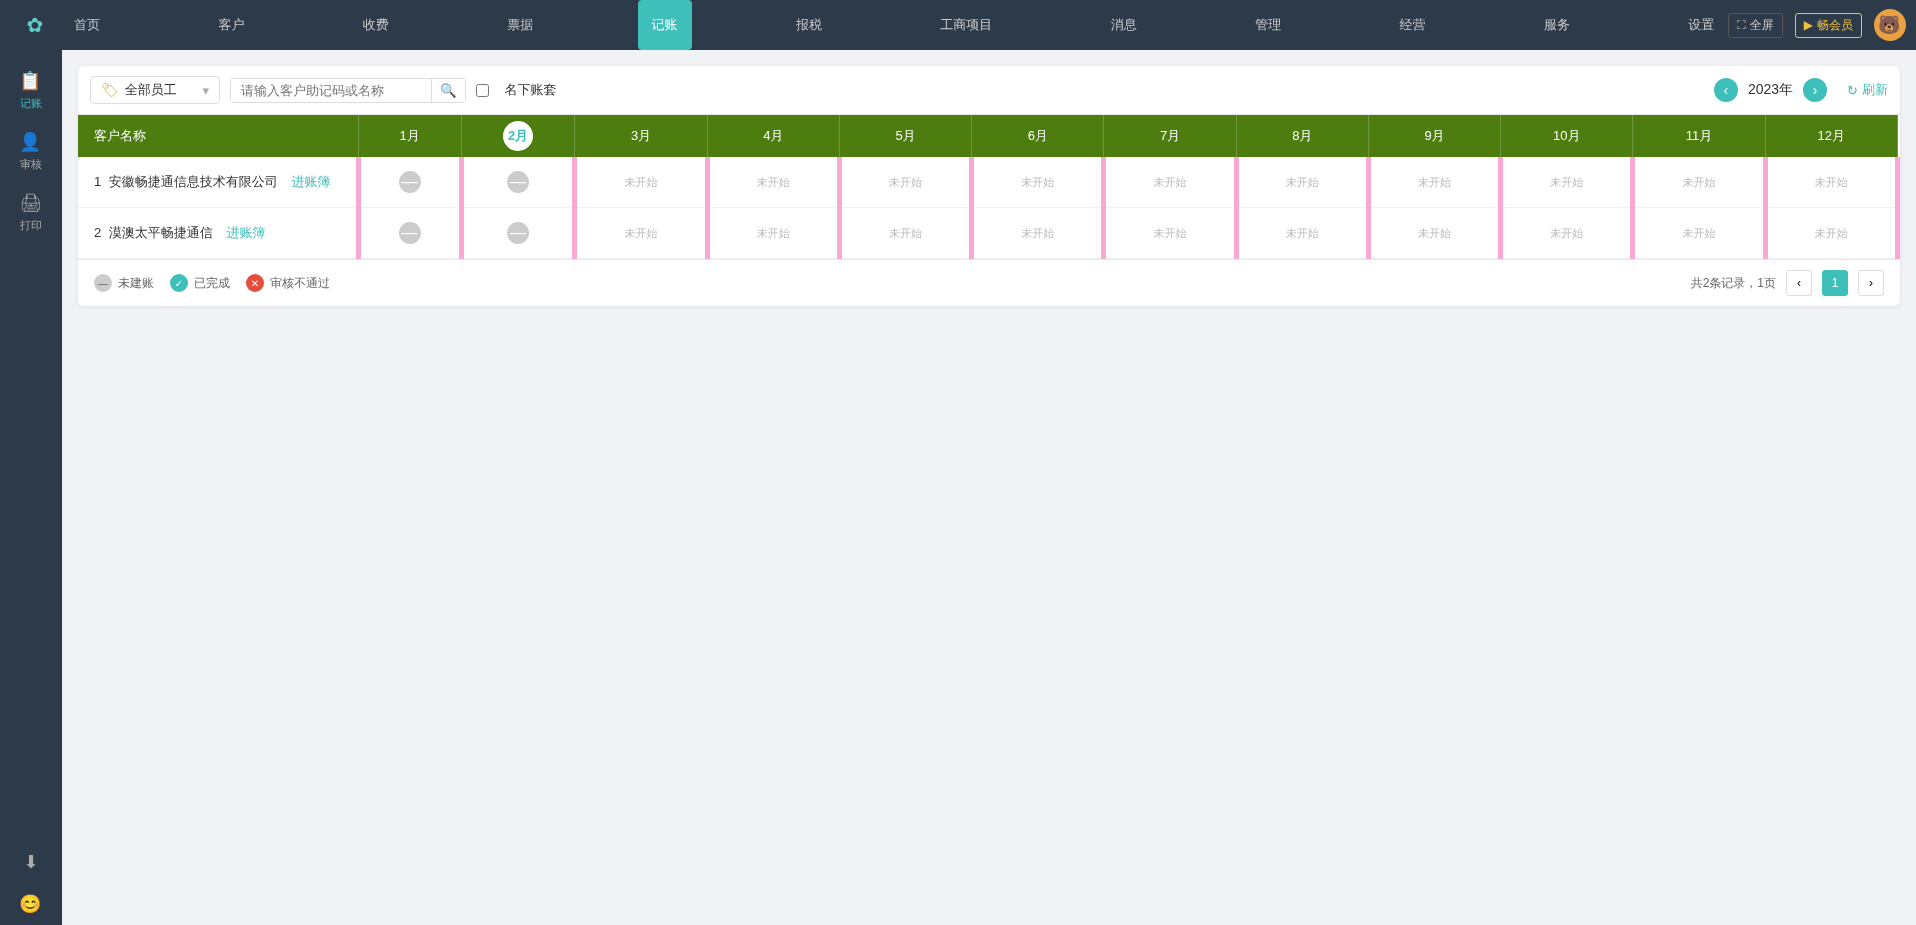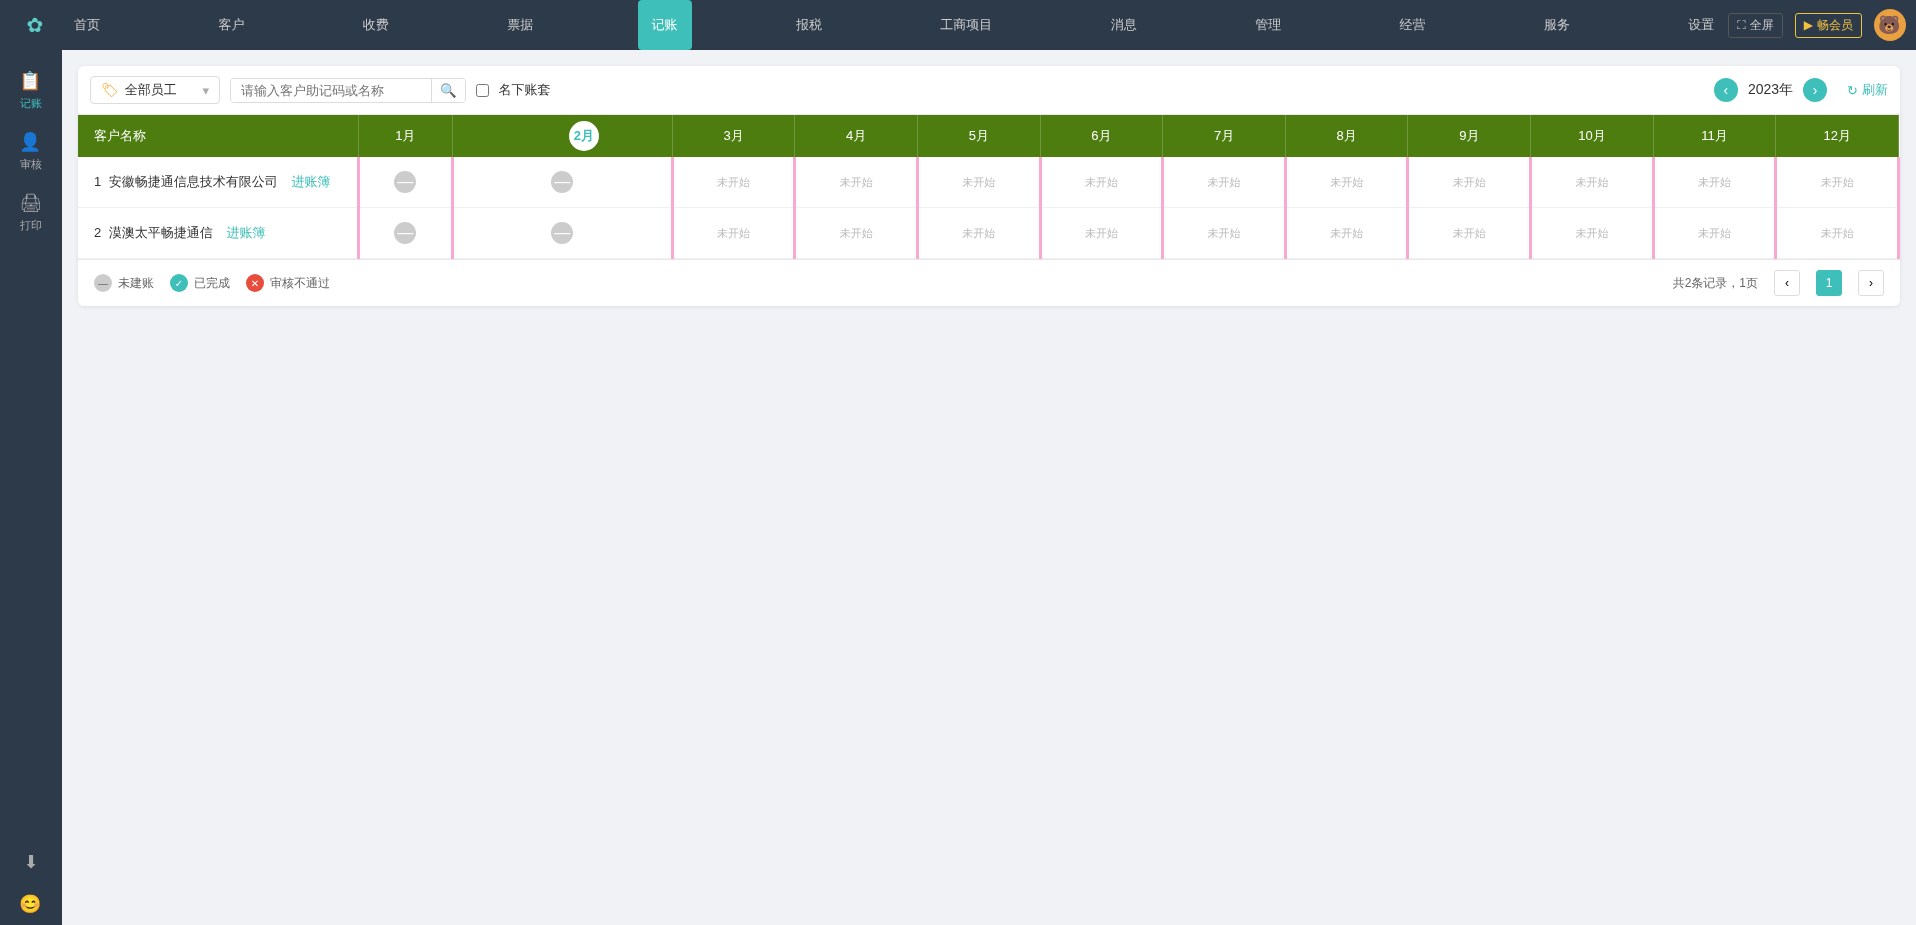--- a/index.html
+++ b/index.html
@@ -79,21 +79,21 @@
       border: 1px solid #ddd; border-radius: 4px; overflow: hidden;
     }
     .search-input {
       border: none; outline: none; padding: 4px 10px;
       font-size: 13px; width: 200px; color: #999;
     }
     .search-btn {
       background: #fff; border: none; border-left: 1px solid #ddd;
       padding: 4px 8px; cursor: pointer; color: #666;
     }
-    .checkbox-label { display: flex; align-items: center; gap: 10px; cursor: pointer; font-size: 13px; }
+    .checkbox-label { display: flex; align-items: center; gap: 16px; cursor: pointer; font-size: 13px; }
     .year-nav { display: flex; align-items: center; gap: 10px; margin-left: auto; }
     .year-btn {
       width: 24px; height: 24px; border-radius: 50%;
       background: #3ebfb9; border: none; cursor: pointer;
       color: #fff; display: flex; align-items: center; justify-content: center;
       font-size: 14px;
     }
     .year-text { font-size: 14px; font-weight: 500; }
     .refresh-btn {
       margin-left: 10px; display: flex; align-items: center; gap: 4px;
@@ -106,26 +106,26 @@
     thead tr { background: #4d7c0f; }
     thead th {
       color: #fff; text-align: center; padding: 10px 6px;
       font-weight: 500; font-size: 13px; border-right: 1px solid rgba(255,255,255,0.2);
       white-space: nowrap;
     }
     thead th:first-child { text-align: left; padding-left: 16px; }
     .month-circle {
       display: inline-flex; align-items: center; justify-content: center;
       width: 30px; height: 30px; border-radius: 50%;
-      background: #fff; color: #3ebfb9; font-weight: bold; margin-left: 43px;
+      background: #fff; color: #3ebfb9; font-weight: bold;
     }
     tbody tr { border-bottom: 1px solid #f0f0f0; }
     tbody td {
       padding: 14px 6px; text-align: center;
-      font-size: 13px; color: #666; border-right: 3px solid #f9a8d4;
+      font-size: 13px; color: #666; border-right: 5px solid #f9a8d4;
     }
     tbody td:first-child { text-align: left; padding-left: 16px; }
     .client-name { color: #333; }
     .link { color: #3ebfb9; cursor: pointer; text-decoration: none; }
     .status-not-started { color: #bbb; font-size: 11px; }
     .status-circle {
       display: inline-flex; align-items: center; justify-content: center;
       width: 22px; height: 22px; border-radius: 50%;
       background: #ccc; color: #fff; font-size: 16px;
     }
@@ -134,21 +134,21 @@
     .footer {
       display: flex; align-items: center; padding: 10px 16px;
       border-top: 1px solid #e8e8e8; background: #fff;
       font-size: 12px; color: #666; gap: 16px;
     }
     .legend-item { display: flex; align-items: center; gap: 6px; }
     .legend-dot { width: 18px; height: 18px; border-radius: 50%; display: inline-flex; align-items: center; justify-content: center; font-size: 10px; }
     .dot-gray { background: #ccc; }
     .dot-teal { background: #3ebfb9; }
     .dot-red { background: #e74c3c; }
-    .pagination { margin-left: auto; display: flex; align-items: center; gap: 16px; }
+    .pagination { margin-left: auto; display: flex; align-items: center; gap: 10px; }
     .page-btn {
       width: 26px; height: 26px; border: 1px solid #ddd; border-radius: 3px;
       background: #fff; cursor: pointer; display: flex; align-items: center; justify-content: center;
       font-size: 12px;
     }
     .page-btn.active { background: #3ebfb9; color: #fff; border-color: #3ebfb9; }
   </style>
 </head>
 <body>
 

